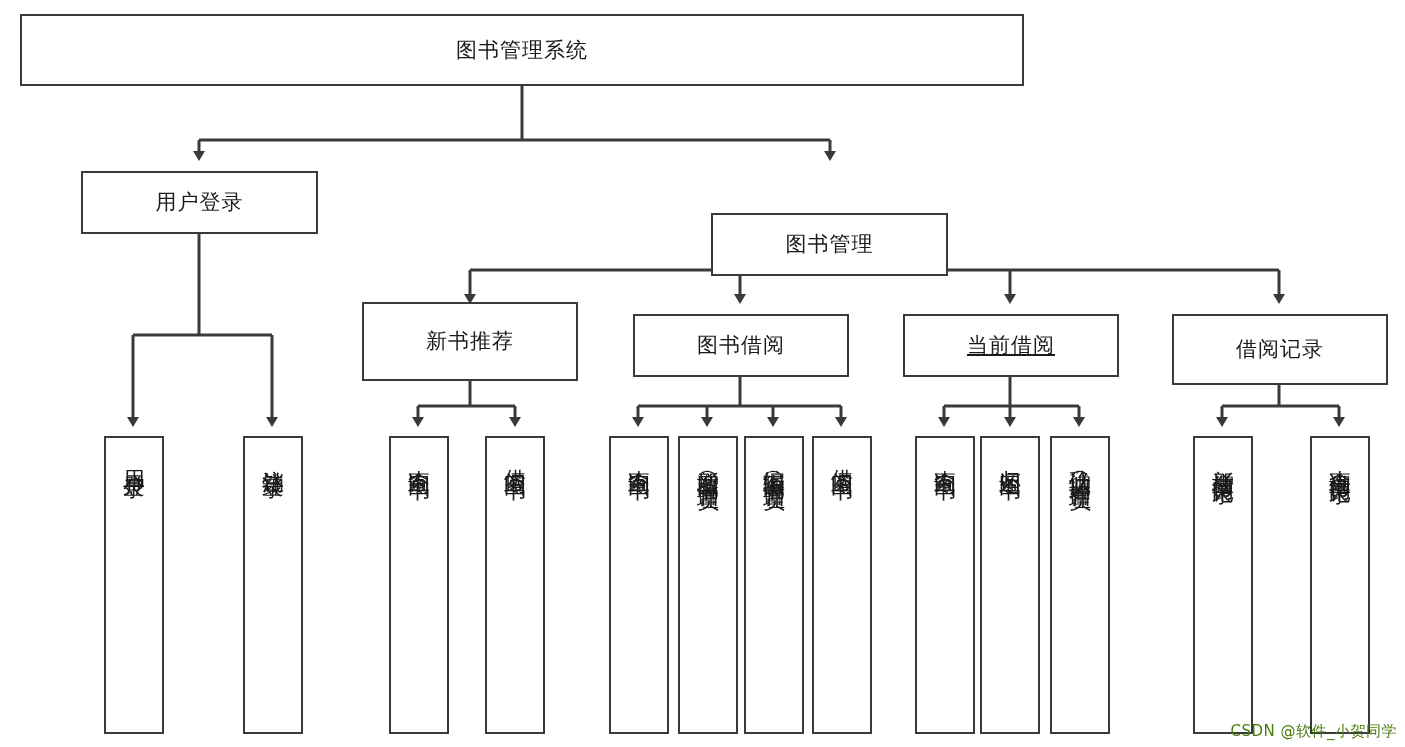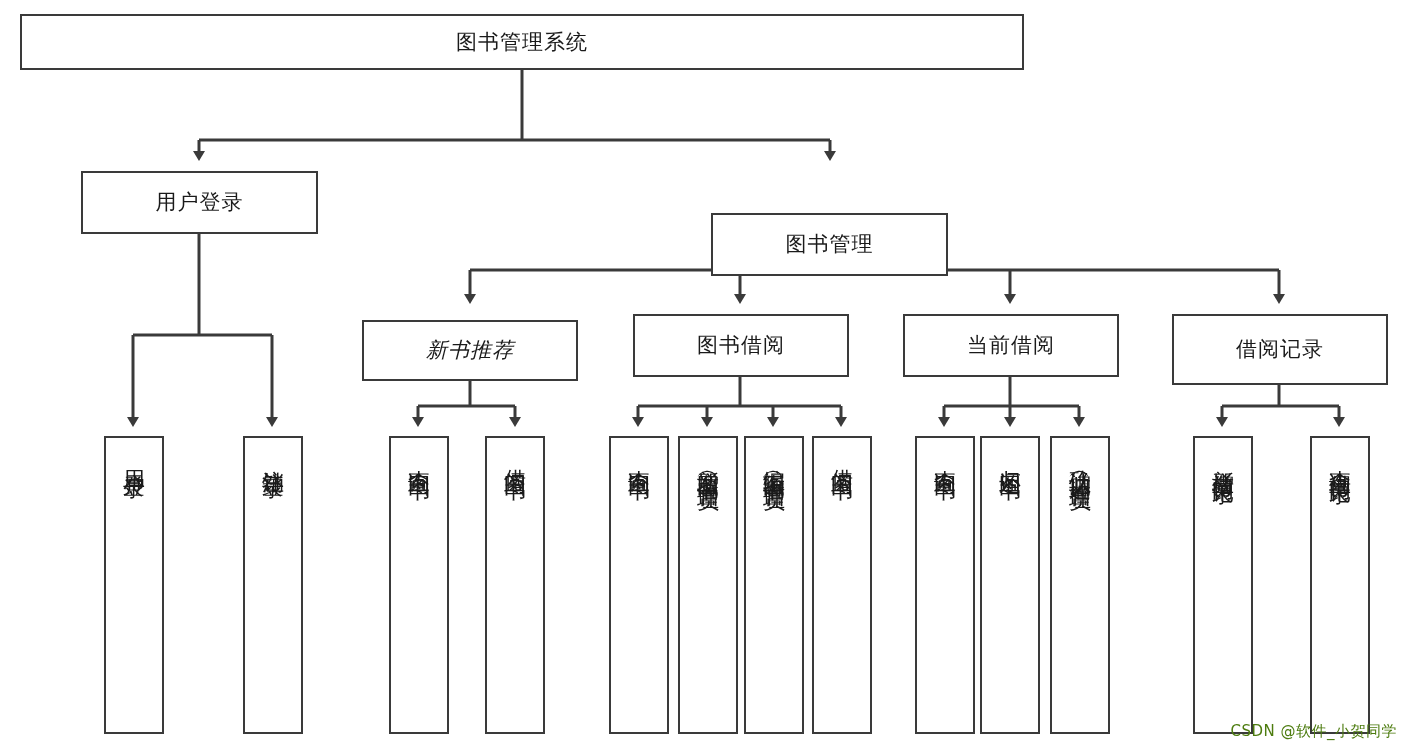--- a/index.html
+++ b/index.html
@@ -117,38 +117,38 @@
       <path d="M1010,406 L1010,418" marker-end="url(#arrow)"></path>
       <path d="M1079,406 L1079,418" marker-end="url(#arrow)"></path>
 
       <path d="M1279,377 L1279,406"></path>
       <path d="M1222,406 L1339,406"></path>
       <path d="M1222,406 L1222,418" marker-end="url(#arrow)"></path>
       <path d="M1339,406 L1339,418" marker-end="url(#arrow)"></path>
     </g>
   </svg>
 
-  <div class="node horiz" style="left:20px; top:14px; width:1004px; height:56px;">
+  <div class="node horiz" style="left:20px; top:14px; width:1004px; height:72px;">
     <span class="label">图书管理系统</span>
   </div>
 
   <div class="node horiz" style="left:81px; top:171px; width:237px; height:63px;">
     <span class="label">用户登录</span>
   </div>
   <div class="node horiz" style="left:711px; top:171px; width:237px; height:63px;margin-top:42px;">
     <span class="label">图书管理</span>
   </div>
 
-  <div class="node horiz" style="left:362px; top:320px; width:216px; height:61px;font-style:italic;">
+  <div class="node horiz" style="left:362px; top:302px; width:216px; height:79px;">
     <span class="label">新书推荐</span>
   </div>
   <div class="node horiz" style="left:633px; top:314px; width:216px; height:63px;">
     <span class="label">图书借阅</span>
   </div>
-  <div class="node horiz" style="left:903px; top:314px; width:216px; height:63px;">
+  <div class="node horiz" style="left:903px; top:314px; width:216px; height:63px;text-decoration:underline;">
     <span class="label">当前借阅</span>
   </div>
   <div class="node horiz" style="left:1172px; top:314px; width:216px; height:71px;">
     <span class="label">借阅记录</span>
   </div>
 
   <div class="node vert" style="left:104px; top:436px; width:60px; height:298px;">
     <span class="label">用户登录</span>
   </div>
   <div class="node vert" style="left:243px; top:436px; width:60px; height:298px;">

